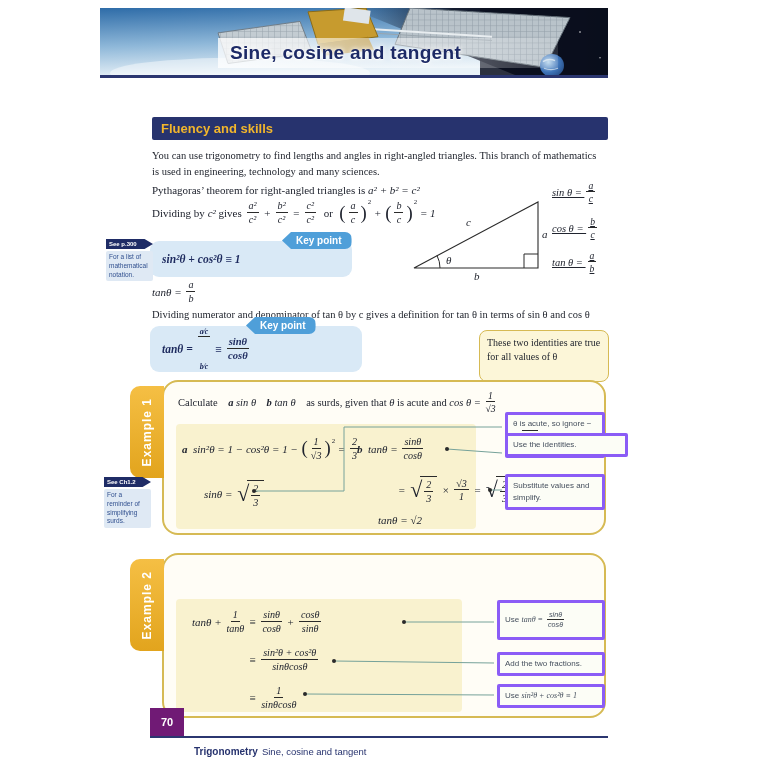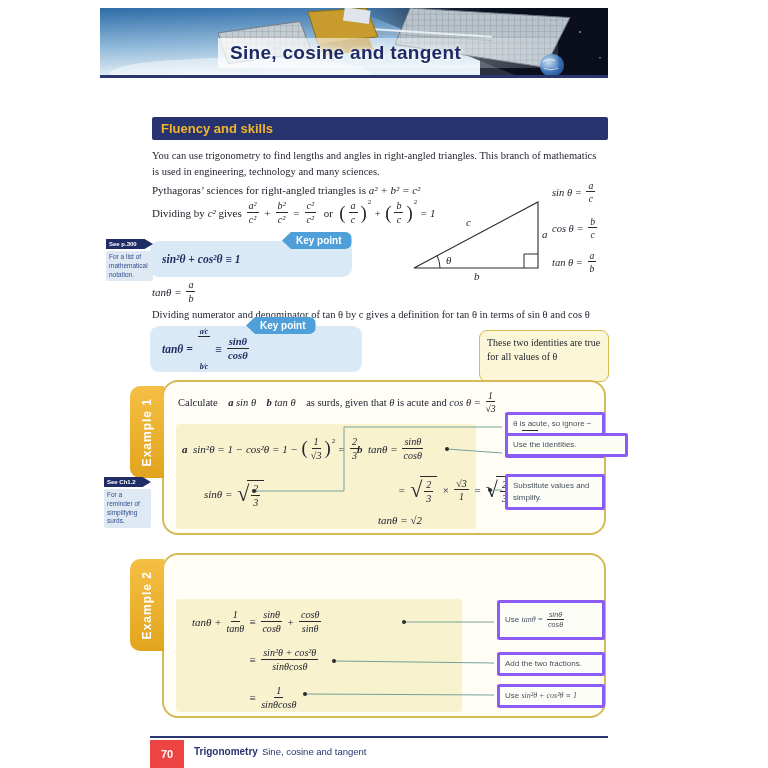--- a/index.html
+++ b/index.html
@@ -82,25 +82,25 @@
           line-height:1.45;}
   .callout span{white-space:pre-wrap;}
   .callout .frac{font-size:.9em;}
   .callout .tk-math{font-family:"Liberation Serif",serif;}
 
   .connectors{position:absolute;left:0;top:0;width:768px;height:768px;pointer-events:none;}
 
   
   .triangle{position:absolute;left:410px;top:190px;width:145px;height:92px;}
   .triangle text{font-family:"Liberation Serif",serif;font-style:italic;font-size:11px;fill:#22262f;}
-  .defcol .f-line{font-size:10.5px;}
+  .defcol .f-line{font-size:10.5px;text-decoration:underline;}
 
   
   .footer-rule{position:absolute;left:150px;top:736px;width:458px;height:2px;background:#2b3670;}
-  .page-num{position:absolute;left:150px;top:740px;width:34px;height:28px;background:#ef4444;
+  .page-num{position:absolute;left:150px;top:708px;width:34px;height:28px;background:#701a75;
           color:#fff;font:700 11px "Liberation Sans",sans-serif;display:flex;align-items:center;
           justify-content:center;}
   .footer-text{position:absolute;left:194px;top:746px;font-family:"Liberation Sans",sans-serif;
           font-size:9.5px;color:#27336e;display:flex;align-items:baseline;gap:4px;}
   .footer-text .chap{font-weight:700;font-size:10px;}
 </style>
 </head>
 <body>
 
 <div class="page">
@@ -149,21 +149,21 @@
       <path d="M 444 63 q 7 3 14 0" fill="none" stroke="#dfeaf2" stroke-width="1.3" opacity="0.7"></path>
     </svg>
     <div class="title-strip"></div>
     <div class="banner-title">Sine, cosine and tangent</div>
   </div>
 
   <div class="fluency">Fluency and skills</div>
   <div class="bodytext" style="left:152px;top:148px;width:452px;">You can use trigonometry to find lengths and angles in right-angled triangles. This branch of mathematics is used in engineering, technology and many sciences.</div>
 
   <div class="f-line abs" style="left:152px;top:184px;">
-      <span class="tk-txt">Pythagoras’ sciences for right-angled triangles is </span>
+      <span class="tk-txt">Pythagoras’ theorem for right-angled triangles is </span>
       <span class="tk-math">a² + b² = c²</span>
     </div>
   <div class="f-line abs" style="left:152px;top:197px;height:32px;">
       <span class="tk-txt">Dividing by </span>
       <span class="tk-math">c²</span>
       <span class="tk-txt"> gives </span>
       <span class="frac"><span class="num">a²</span><span class="den">c²</span></span>
       <span class="tk-math"> + </span>
       <span class="frac"><span class="num">b²</span><span class="den">c²</span></span>
       <span class="tk-math"> = </span>

